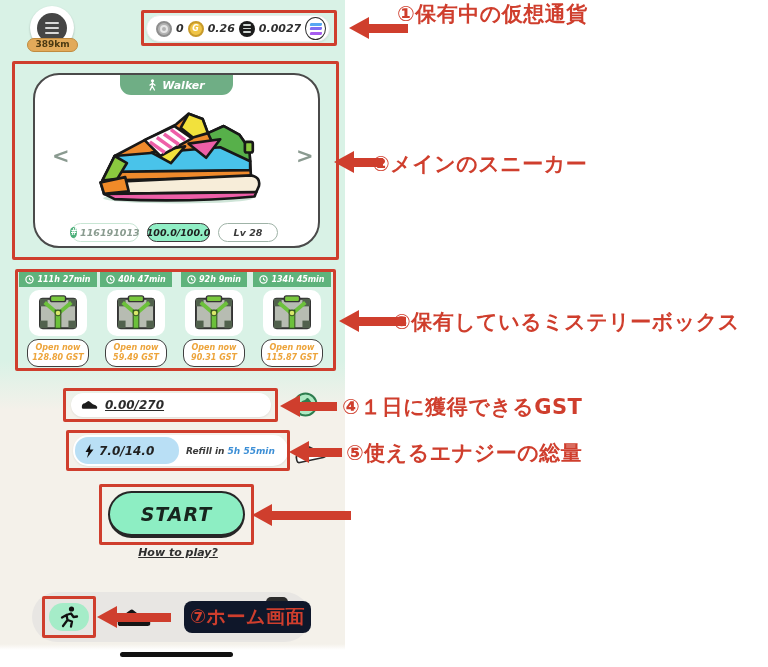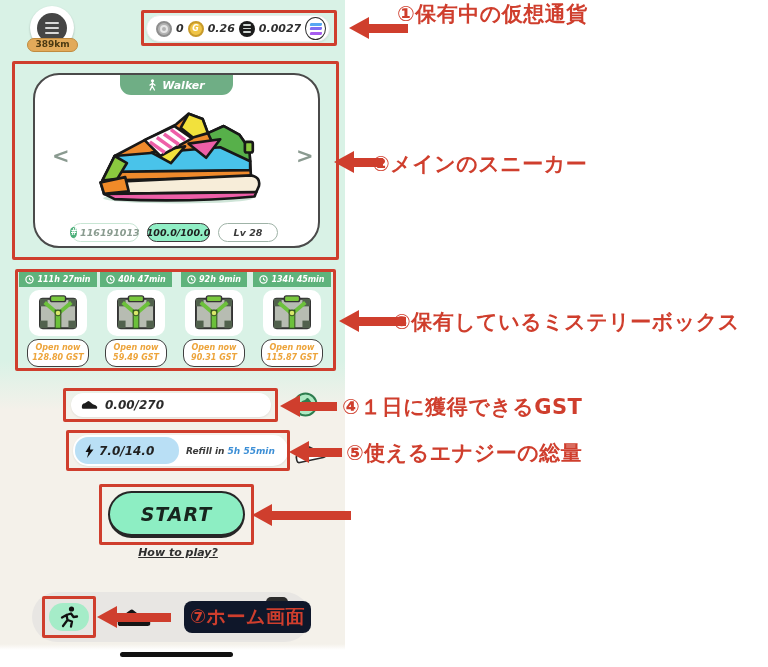--- a/index.html
+++ b/index.html
@@ -43,21 +43,21 @@
   .lv-pill { left:218px; top:223px; width:60px; background:#fff; border:1.6px solid #9fb3a7; color:#3b3b3b; }
 
   
   .mb-tile { position:absolute; top:272px; width:70px; height:96px; display:flex; flex-direction:column; align-items:center; gap:3px; }
   .mb-timer { height:15px; border-radius:0; background:#5fb37c; color:#fff; font-size:8px; font-weight:bold; font-style:italic; display:flex; align-items:center; padding:0 6px; gap:3px; white-space:nowrap; }
   .mb-imgbg { width:58px; height:46px; background:#ffffff; border-radius:10px; display:flex; align-items:center; justify-content:center; }
   .mb-open { width:62px; height:28px; background:#fff; border:1.8px solid #3f3f3f; border-radius:11px; color:#eda43b; font-size:8px; font-weight:bold; font-style:italic; display:flex; flex-direction:column; align-items:center; justify-content:center; line-height:10px; }
 
   
   .gst-pill { position:absolute; left:71px; top:393px; width:200px; height:24px; background:#fff; border-radius:12px; box-shadow:0 1px 2px rgba(0,0,0,0.08); display:flex; align-items:center; padding:0 10px; gap:7px; }
-  .gst-val { font-size:12px; font-weight:bold; font-style:italic; color:#2b2b2b; }
+  .gst-val { font-size:12px; font-weight:bold; font-style:italic; color:#2b2b2b;text-decoration:underline; }
   .energy-pill { position:absolute; left:73px; top:435px; width:215px; height:31px; background:#fff; border-radius:15px; box-shadow:0 1px 2px rgba(0,0,0,0.08); display:flex; align-items:center; }
   .energy-fill { margin-left:2px; width:104px; height:27px; background:#b9dff5; border-radius:13px; display:flex; align-items:center; padding:8px 10px; gap:5px; }
   .energy-val { font-size:12px; font-weight:bold; font-style:italic; color:#222; }
   .refill { margin-left:7px; font-size:9px; font-weight:bold; font-style:italic; color:#3a3a3a; white-space:nowrap; }
   .refill b { color:#3d8fd6; }
 
   
   .start-btn { position:absolute; left:108px; top:491px; width:137px; height:47px; background:#8deec3; border:2.5px solid #262626; border-bottom-width:4px; border-radius:24px; color:#17251e; font-size:19px; font-weight:bold; font-style:italic; letter-spacing:1px; display:flex; align-items:center; justify-content:center; cursor:pointer; }
   .howto { position:absolute; left:133px; top:546px; width:90px; text-align:center; font-size:11px; font-weight:bold; font-style:italic; color:#2e2e2e; text-decoration:underline; cursor:pointer; }
 

